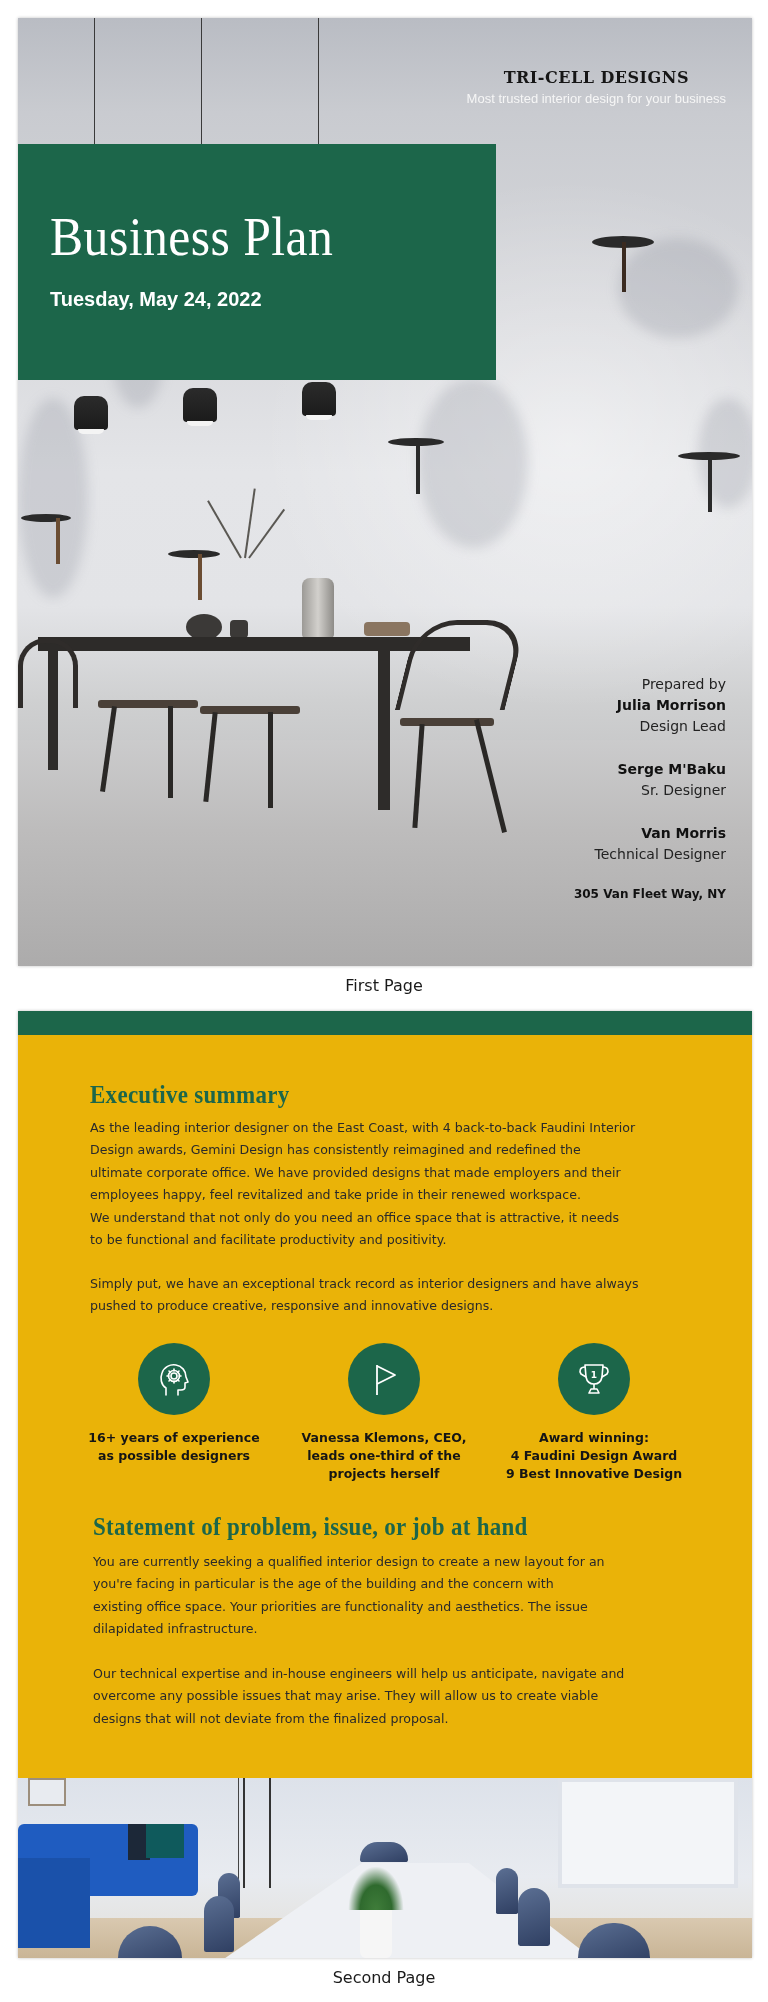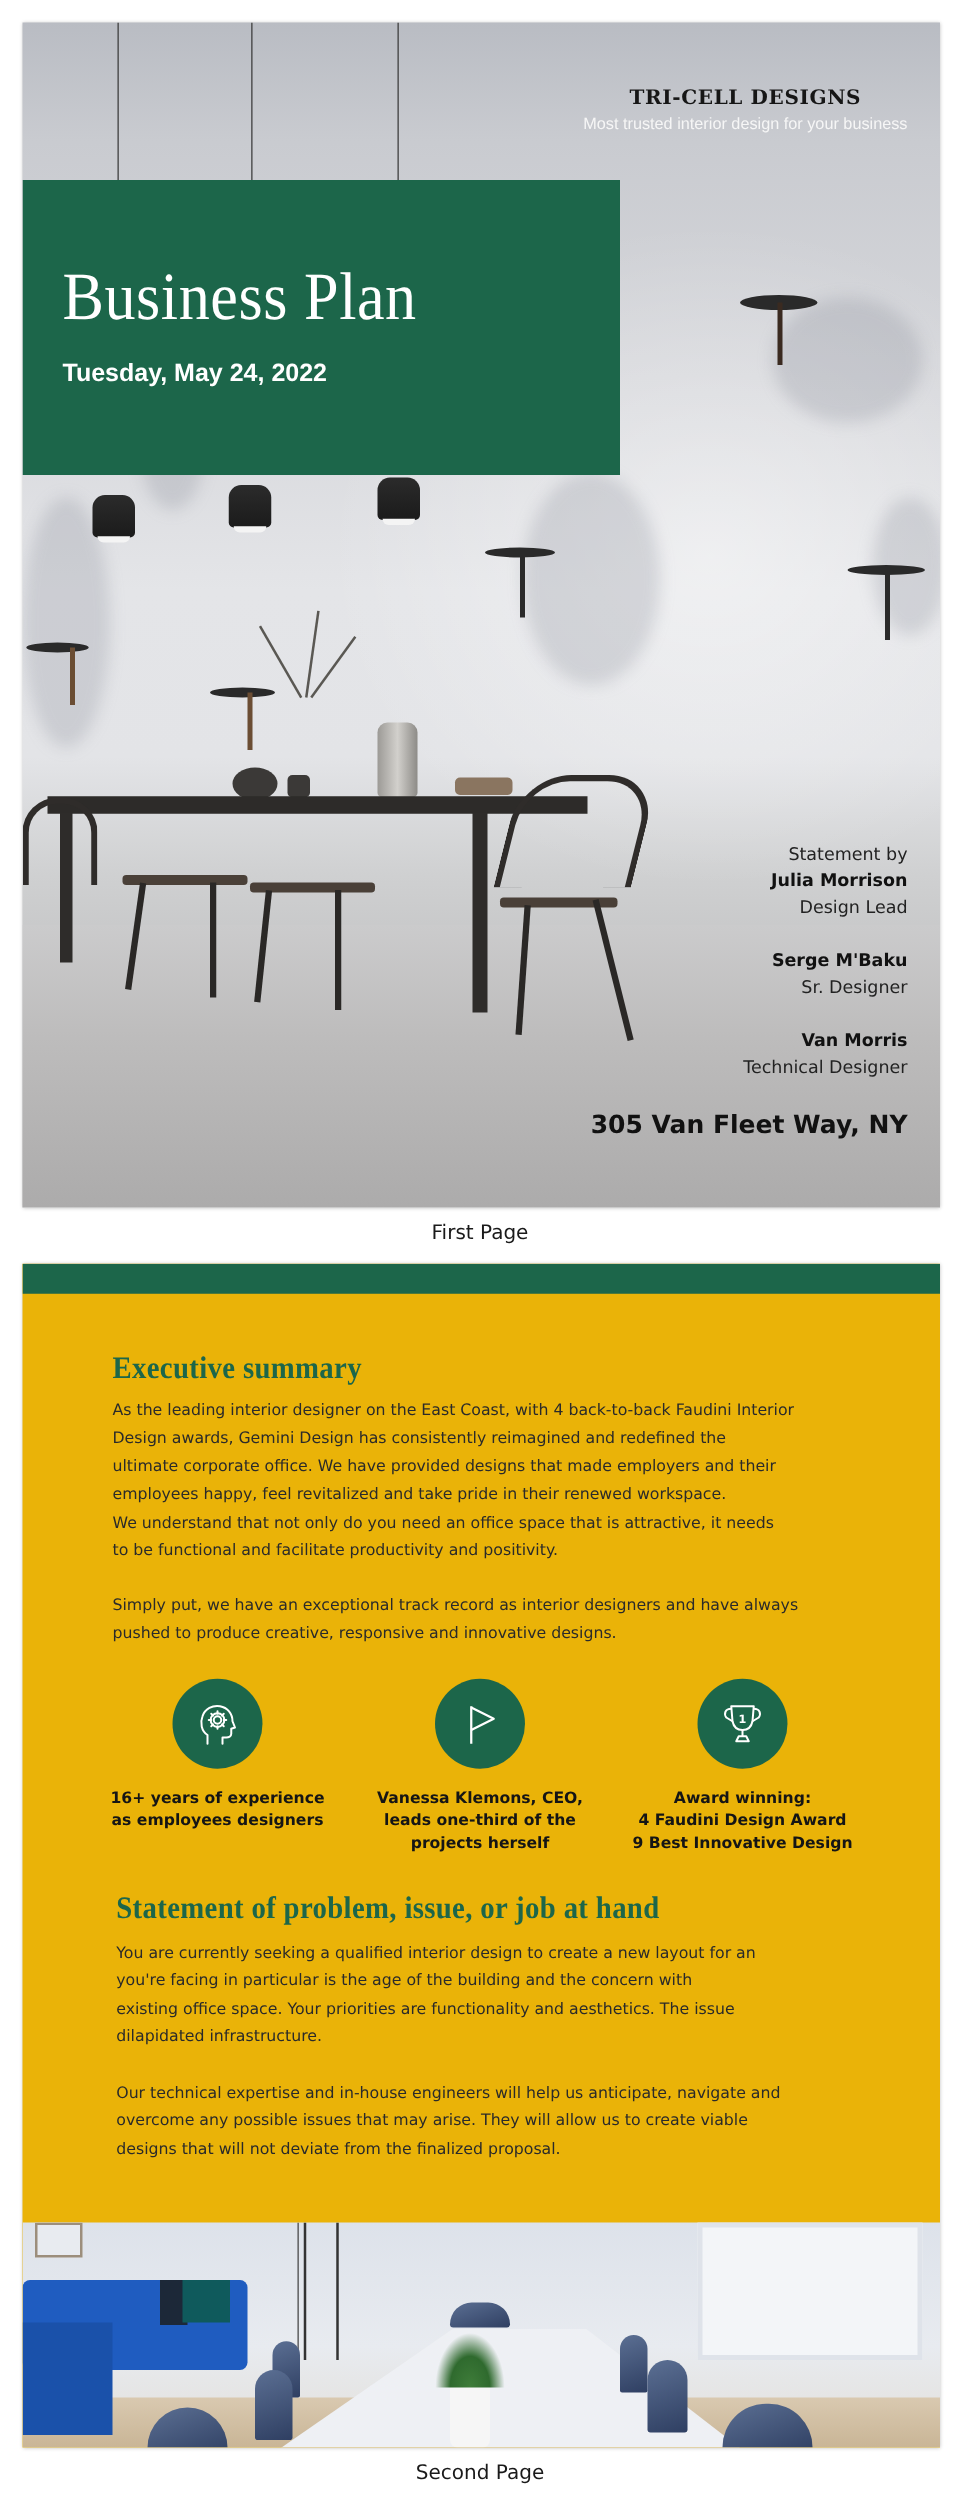--- a/index.html
+++ b/index.html
@@ -62,21 +62,21 @@
     }
     .title-date {
       position: absolute; left: 32px; top: 144px;
       font-family: "Liberation Sans", sans-serif; font-weight: bold; font-size: 20px; color: #ffffff;
     }
 
     .prepared-block { position: absolute; right: 26px; top: 656px; text-align: right; color: #222; font-family: "DejaVu Sans", sans-serif; }
     .prep-line { font-size: 14px; line-height: 21px; }
     .prep-name { font-weight: bold; font-size: 14px; line-height: 21px; color: #111; }
     .prep-gap { height: 22px; }
-    .prep-address { font-weight: bold; font-size: 20px; color: #111; }
+    .prep-address { font-weight: bold; font-size: 12px; color: #111; }
 
     .caption {
       position: absolute; left: 0; width: 768px; text-align: center;
       font-family: "DejaVu Sans", sans-serif; font-size: 16px; color: #1a1a1a;
     }
 
     
     .page2 {
       position: absolute; left: 18px; top: 1011px; width: 734px; height: 947px;
       background: #eab308; box-shadow: 0 0 3px rgba(0,0,0,0.25); overflow: hidden;
@@ -170,21 +170,21 @@
     <div class="brand-name">TRI-CELL DESIGNS</div>
     <div class="brand-tagline">Most trusted interior design for your business</div>
   </div>
 
   <div class="title-banner">
     <div class="title-text">Business Plan</div>
     <div class="title-date">Tuesday, May 24, 2022</div>
   </div>
 
   <div class="prepared-block">
-    <div class="prep-line">Statement by</div>
+    <div class="prep-line">Prepared by</div>
     <div class="prep-name">Julia Morrison</div>
     <div class="prep-line">Design Lead</div>
     <div class="prep-gap"></div>
     <div class="prep-name">Serge M'Baku</div>
     <div class="prep-line">Sr. Designer</div>
     <div class="prep-gap"></div>
     <div class="prep-name">Van Morris</div>
     <div class="prep-line">Technical Designer</div>
     <div class="prep-gap"></div>
     <div class="prep-address">305 Van Fleet Way, NY</div>
@@ -217,21 +217,21 @@
       <div class="feature-icon">
         <svg width="40" height="40" viewBox="0 0 40 40" fill="none" stroke="#ffffff" stroke-width="1.6" stroke-linecap="round" stroke-linejoin="round">
           <path d="M12 36 V29 C7 26 6 19 8 14 C10 8 16 5 22 6 C28 7 32 12 32 18 L34 23 L31 24 L31 28 C31 30 29 31 27 31 L24 31 L24 36"></path>
           <circle cx="20" cy="17" r="3"></circle>
           <path d="M20 10 L20 12 M20 22 L20 24 M13 17 L15 17 M25 17 L27 17 M15 12 L16.5 13.5 M23.5 20.5 L25 22 M15 22 L16.5 20.5 M23.5 13.5 L25 12"></path>
           <circle cx="20" cy="17" r="5.5"></circle>
         </svg>
       </div>
       <div class="feature-text">
         <div>16+ years of experience</div>
-        <div>as employees designers</div>
+        <div>as possible designers</div>
       </div>
     </div>
 
     <div class="feature" style="left:210px;">
       <div class="feature-icon">
         <svg width="40" height="40" viewBox="0 0 40 40" fill="none" stroke="#ffffff" stroke-width="1.8" stroke-linejoin="round">
           <path d="M13 6 L13 36"></path>
           <path d="M13 7 L31 16 L13 25"></path>
         </svg>
       </div>

